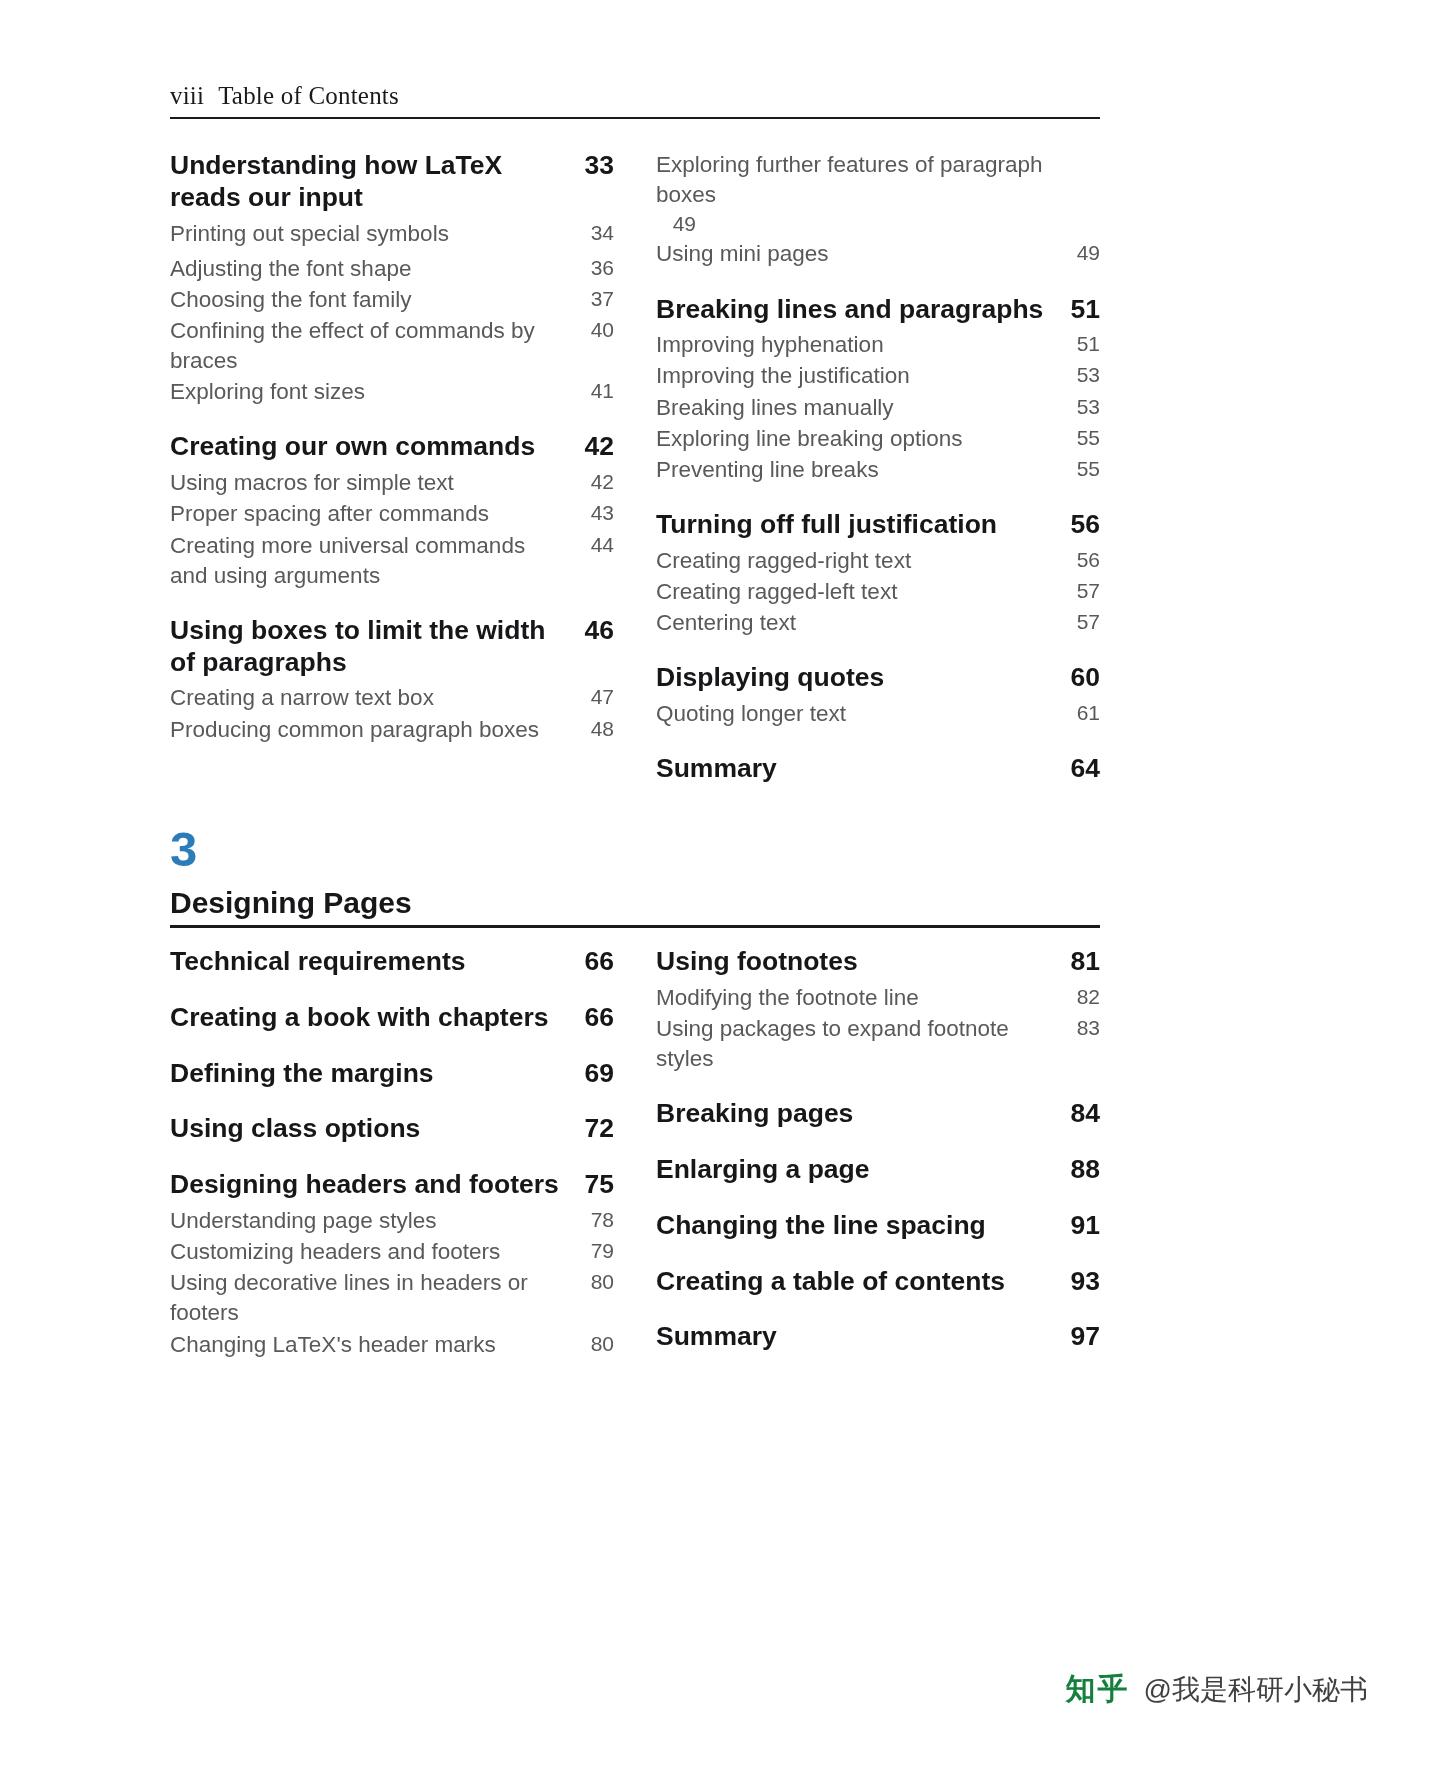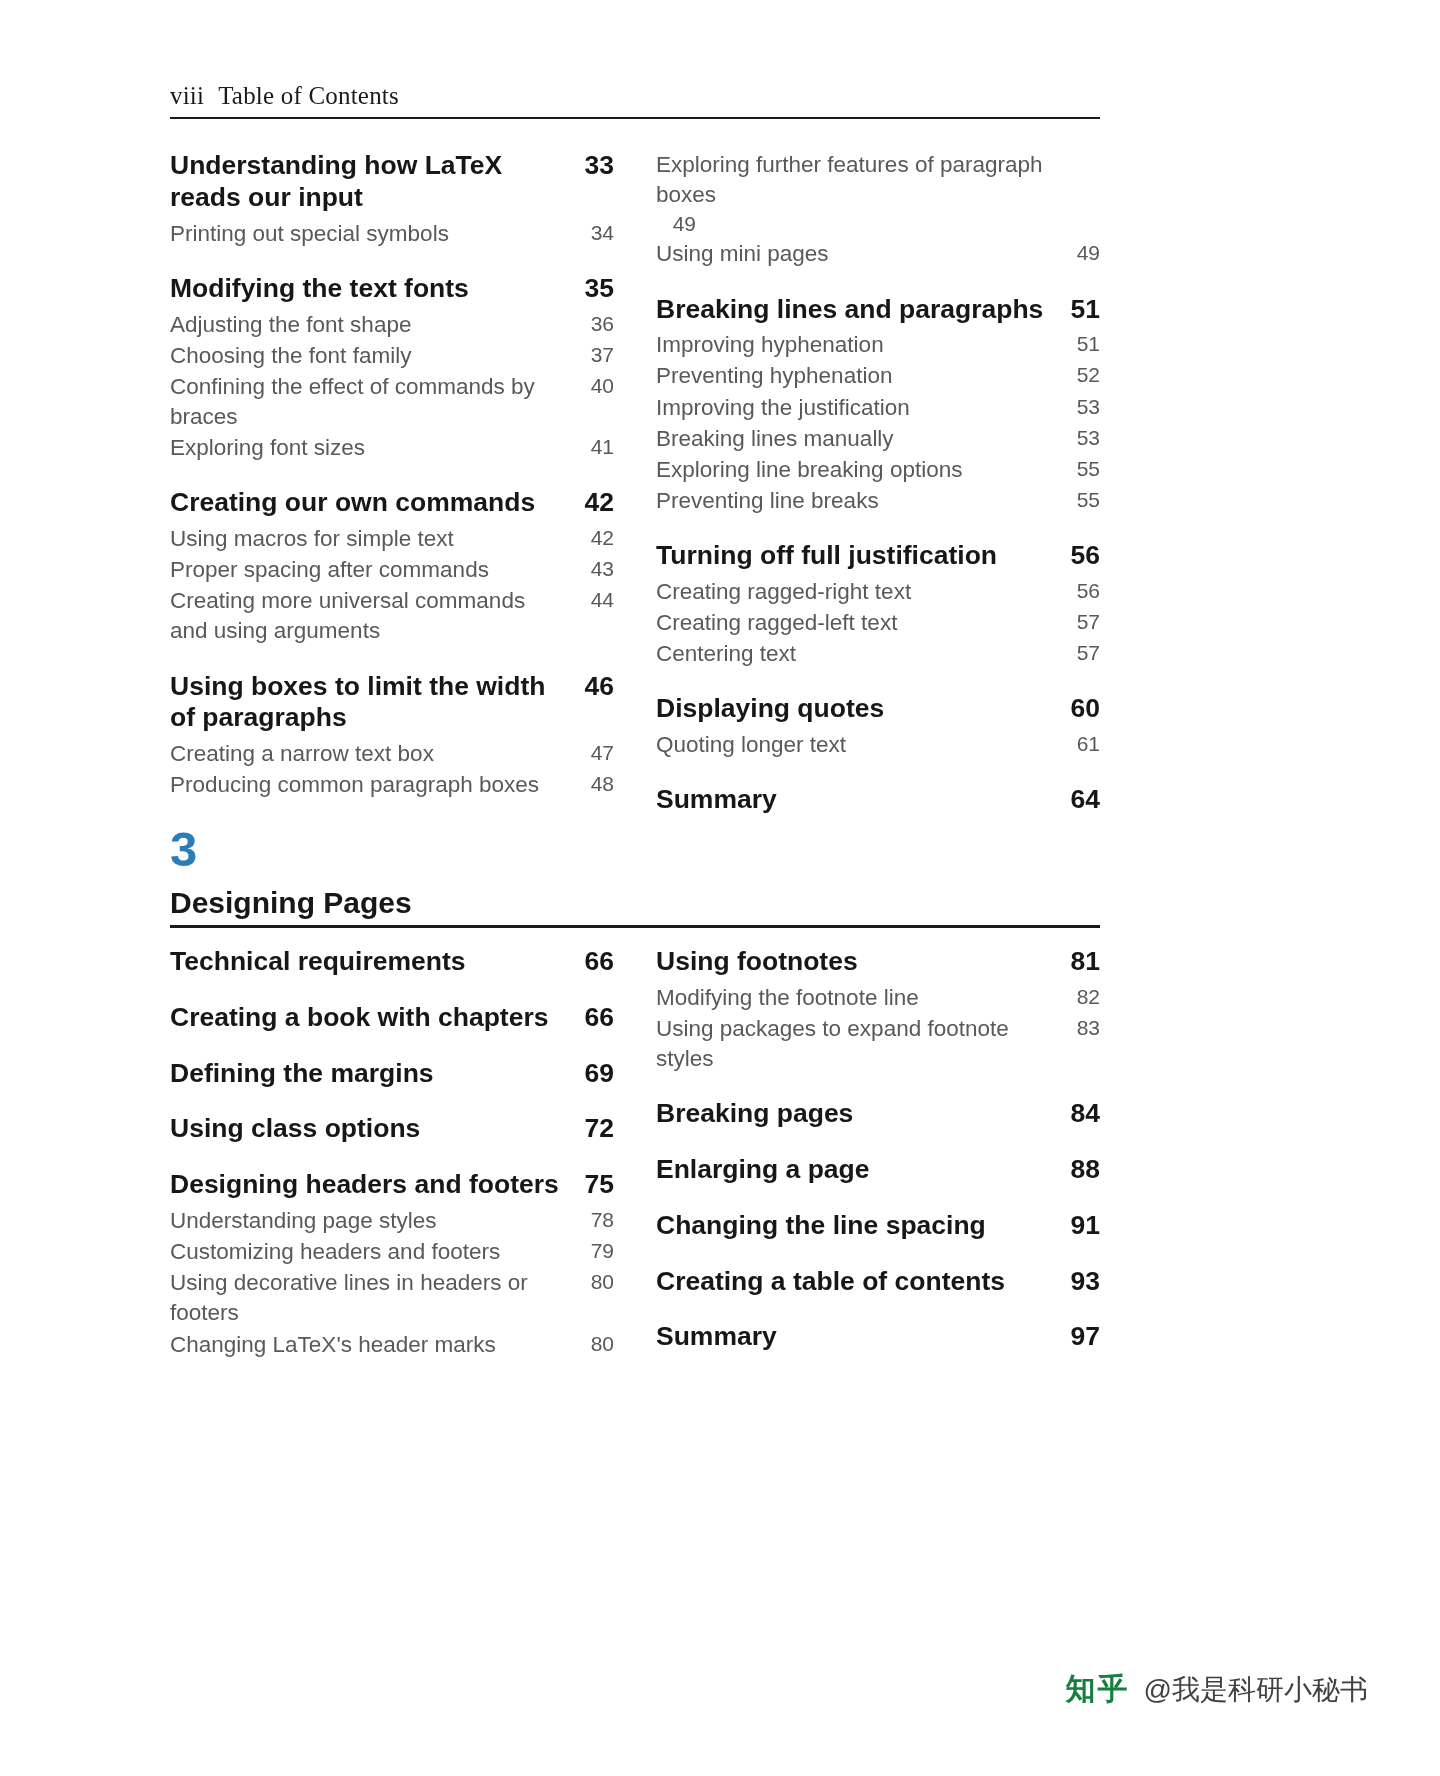--- a/index.html
+++ b/index.html
@@ -149,24 +149,20 @@
   <div class="toc-block" id="block-ch2" style="left:170px; top:150px; width:930px;">
     <div class="toc-col" id="ch2-left">
         <div class="row lvl1" style="margin-top: 0px;">
           <span class="label">Understanding how LaTeX reads our input</span>
           <span class="pg">33</span>
         </div>
         <div class="row lvl2">
           <span class="label">Printing out special symbols</span>
           <span class="pg">34</span>
         </div>
-        <div class="row lvl1">
-          <span class="label">Modifying the text fonts</span>
-          <span class="pg">35</span>
-        </div>
         <div class="row lvl2">
           <span class="label">Adjusting the font shape</span>
           <span class="pg">36</span>
         </div>
         <div class="row lvl2 tight">
           <span class="label">Choosing the font family</span>
           <span class="pg">37</span>
         </div>
         <div class="row lvl2 tight">
           <span class="label">Confining the effect of commands by braces</span>
@@ -216,24 +212,20 @@
         </div>
         <div class="row lvl1">
           <span class="label">Breaking lines and paragraphs</span>
           <span class="pg">51</span>
         </div>
         <div class="row lvl2">
           <span class="label">Improving hyphenation</span>
           <span class="pg">51</span>
         </div>
         <div class="row lvl2 tight">
-          <span class="label">Preventing hyphenation</span>
-          <span class="pg">52</span>
-        </div>
-        <div class="row lvl2 tight">
           <span class="label">Improving the justification</span>
           <span class="pg">53</span>
         </div>
         <div class="row lvl2 tight">
           <span class="label">Breaking lines manually</span>
           <span class="pg">53</span>
         </div>
         <div class="row lvl2 tight">
           <span class="label">Exploring line breaking options</span>
           <span class="pg">55</span>

